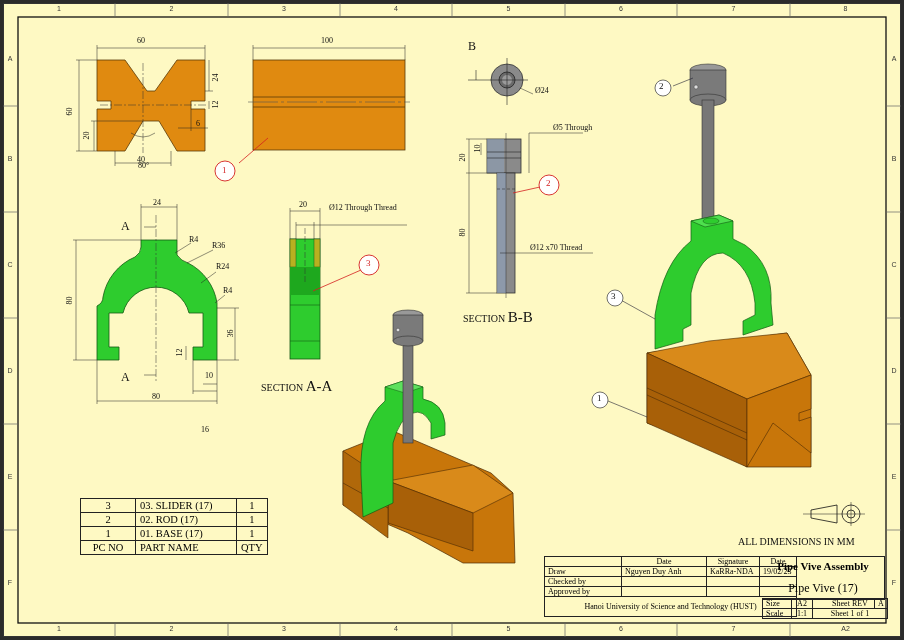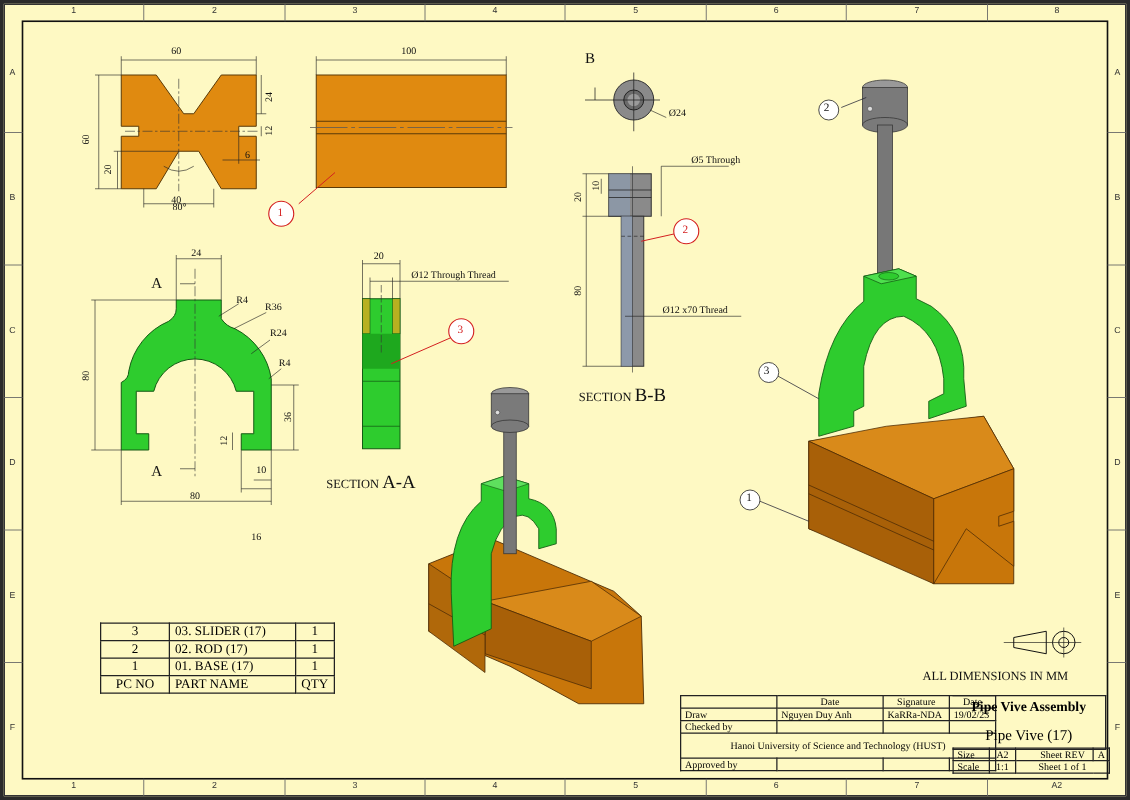--- a/index.html
+++ b/index.html
@@ -274,21 +274,21 @@
   <div class="lbl dim" style="left:209px;top:238px;">R36</div>
   <div class="lbl dim" style="left:213px;top:259px;">R24</div>
   <div class="lbl dim" style="left:220px;top:283px;">R4</div>
   <div class="lbl dim" style="left:223px;top:326px;transform:rotate(-90deg);">36</div>
   <div class="lbl dim" style="left:172px;top:345px;transform:rotate(-90deg);">12</div>
   <div class="lbl dim" style="left:202px;top:368px;">10</div>
   <div class="lbl dim" style="left:198px;top:378px;margin-top:44px;">16</div>
   <div class="lbl dim" style="left:149px;top:389px;">80</div>
 
   <div class="lbl dim" style="left:296px;top:197px;">20</div>
-  <div class="lbl dim" style="left:326px;top:212px;">Ø12 Through Thread</div>
+  <div class="lbl dim" style="left:326px;top:200px;">Ø12 Through Thread</div>
   <div class="lbl" style="left:363px;top:255px;font-size:9px;color:#d42020;">3</div>
   <div class="ttl" style="left:258px;top:374px;text-align:center;">
     <span style="font-size:10px;">SECTION </span><span style="font-size:15px;">A-A</span>
   </div>
 
   <div class="lbl" style="left:465px;top:36px;font-size:12px;">B</div>
   <div class="lbl dim" style="left:532px;top:83px;">Ø24</div>
   <div class="lbl dim" style="left:535px;top:120px;margin-left:15px;">Ø5 Through</div>
   <div class="lbl dim" style="left:455px;top:150px;transform:rotate(-90deg);">20</div>
   <div class="lbl dim" style="left:470px;top:141px;transform:rotate(-90deg);">10</div>
@@ -344,27 +344,27 @@
       <td>KaRRa-NDA</td>
       <td>19/02/23</td>
     </tr>
     <tr>
       <td>Checked by</td>
           <td></td>
           <td></td>
           <td></td>
     </tr>
     <tr>
+      <td>Approved by</td>
+          <td></td>
+          <td></td>
+          <td></td>
+    </tr>
+    <tr>
       <td colspan="4" style="height:19px;text-align:center;">Hanoi University of Science and Technology (HUST)</td>
-    </tr>
-    <tr>
-      <td>Approved by</td>
-          <td></td>
-          <td></td>
-          <td></td>
     </tr>
   </tbody>
     </table>
 
   <div style="position:absolute;left:759px;top:553px;width:122px;height:42px;border:1px solid #222;border-left:none;">
     <div style="position:absolute;left:0;top:3px;width:122px;text-align:center;font-family:'Liberation Serif',serif;font-weight:bold;font-size:11px;">Pipe Vive Assembly</div>
     <div style="position:absolute;left:0;top:24px;width:122px;text-align:center;font-family:'Liberation Serif',serif;font-size:12px;">Pipe Vive (17)</div>
   </div>
 
   <table class="tb" style="left:759px;top:595px;">

